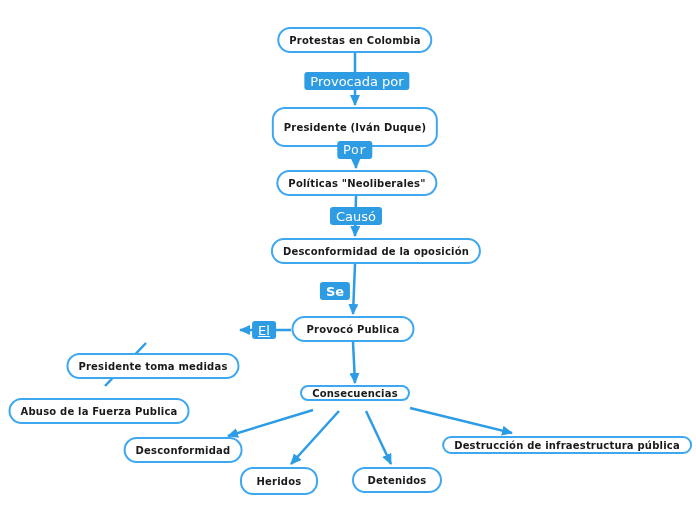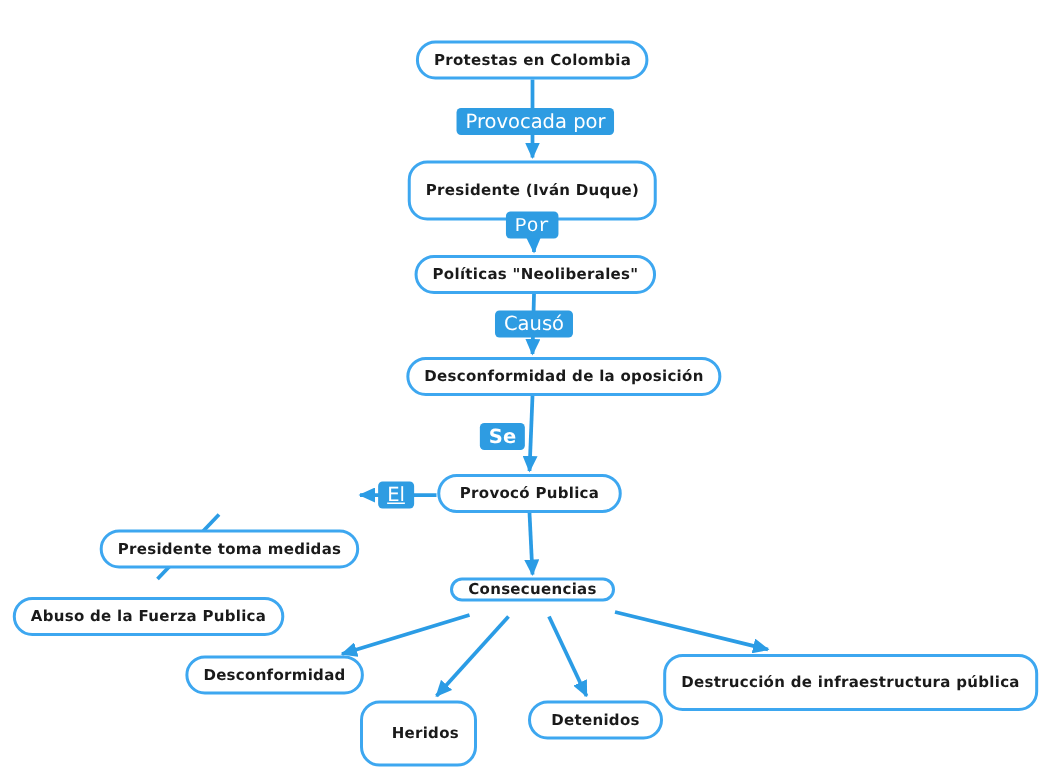--- a/index.html
+++ b/index.html
@@ -107,27 +107,27 @@
       </div>
       <div class="node" style="left: 99px; top: 398px; min-width: 172px; height: 26px;">
         <span>Abuso de la Fuerza Publica</span>
       </div>
       <div class="node" style="left: 355px; top: 385px; min-width: 110px; height: 16px; text-align: center;">
         <span>Consecuencias</span>
       </div>
       <div class="node" style="left: 183px; top: 437px; min-width: 110px; height: 26px;">
         <span>Desconformidad</span>
       </div>
-      <div class="node" style="left: 279px; top: 467px; min-width: 78px; height: 44px; justify-content: flex-end;">
+      <div class="node" style="left: 279px; top: 467px; min-width: 78px; height: 28px;">
         <span>Heridos</span>
       </div>
       <div class="node" style="left: 397px; top: 467px; min-width: 90px; height: 26px;">
         <span>Detenidos</span>
       </div>
-      <div class="node" style="left: 567px; top: 436px; min-width: 231px; height: 38px;">
+      <div class="node" style="left: 567px; top: 436px; min-width: 231px; height: 18px;">
         <span>Destrucción de infraestructura pública</span>
       </div>
     </div>
   <div id="labels-layer">
       <div class="connector-label" style="left: 357px; top: 81px;">Provocada por</div>
       <div class="connector-label" style="left: 355px; top: 150px; font-family: Liberation Mono, monospace;">Por</div>
       <div class="connector-label" style="left: 356px; top: 216px; text-align: center;">Causó</div>
       <div class="connector-label" style="left: 335px; top: 291px; font-weight: bold;">Se</div>
       <div class="connector-label" style="left: 264px; top: 330px; text-decoration: underline;">El</div>
     </div>

